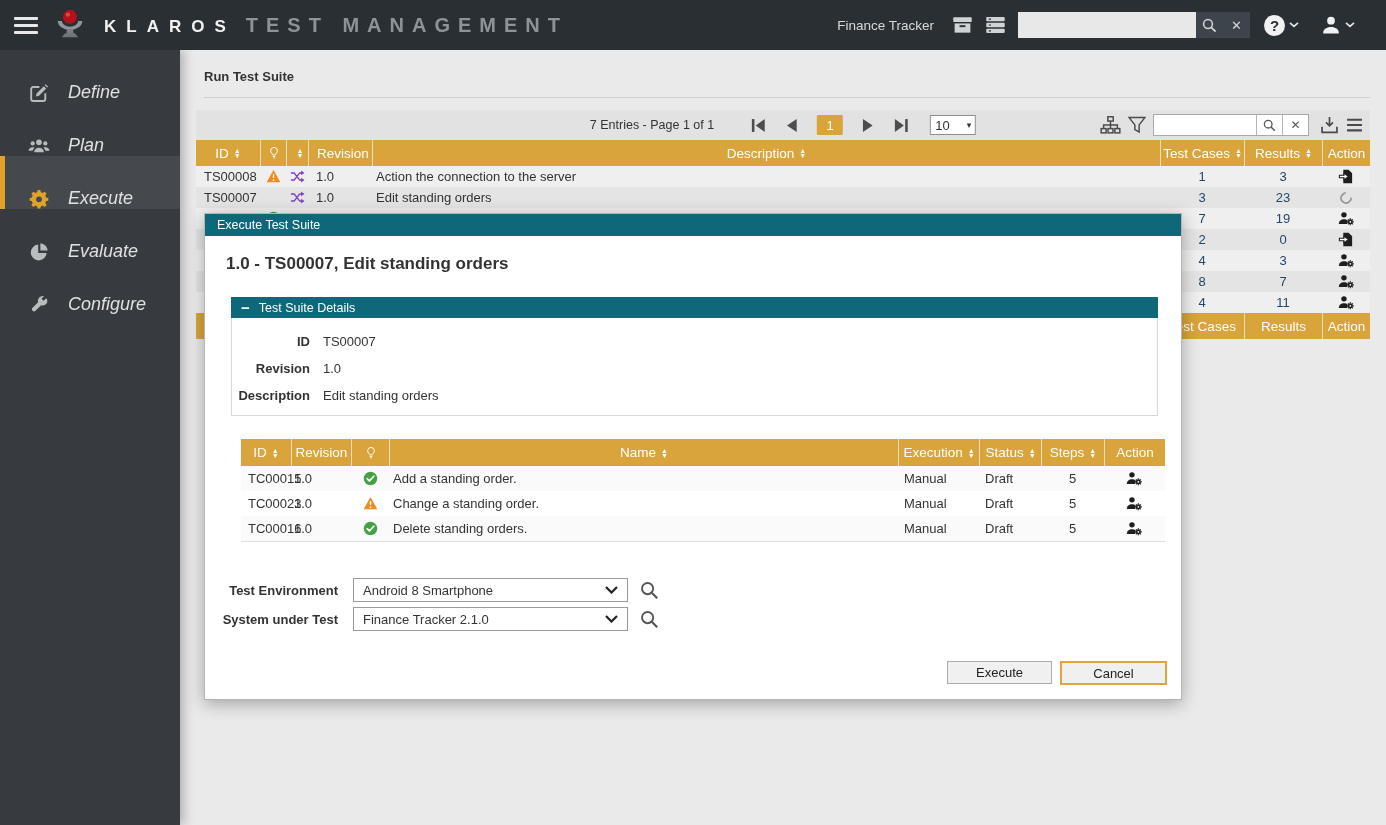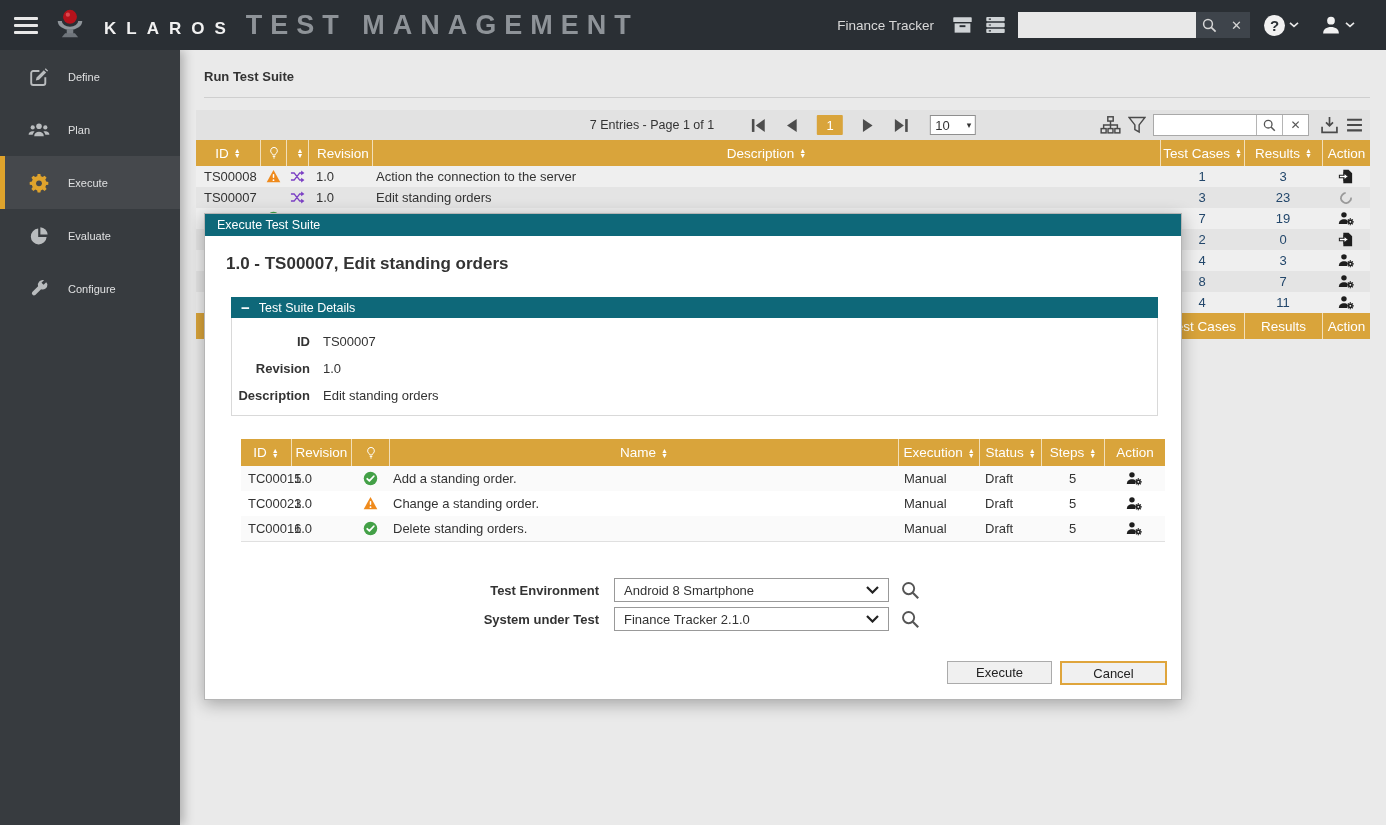--- a/index.html
+++ b/index.html
@@ -12,42 +12,42 @@
 
   
   .topbar { position:absolute; left:0; top:0; width:1386px; height:50px;
     background:#2a2f34; display:flex; align-items:center; z-index:30; }
   .hamburger { width:24px; height:17px; margin-left:14px; display:flex; flex-direction:column;
     justify-content:space-between; cursor:pointer; }
   .hamburger span { display:block; height:3px; background:#e8e8e8; border-radius:1px; }
   .logo { margin-left:14px; width:36px; height:36px; }
   .brand { margin-left:16px; display:flex; align-items:baseline; white-space:nowrap; }
   .brand .b1 { color:#f1f1f1; font-size:17px; font-weight:bold; letter-spacing:10px; }
-  .brand .b2 { color:#8e9398; font-size:27px; font-weight:bold; letter-spacing:8px; margin-left:10px; }
+  .brand .b2 { color:#8e9398; font-size:20px; font-weight:bold; letter-spacing:8px; margin-left:10px; }
   .topbar-right { margin-left:auto; display:flex; align-items:center; padding-right:31px; }
   .project { color:#d9d9d9; font-size:13.5px; margin-right:18px; cursor:pointer; }
   .tb-ic { color:#cfd3d6; width:21px; height:18px; margin-right:12px; cursor:pointer; }
   .searchwrap { display:flex; align-items:stretch; background:#3e444b; height:26px; margin-right:14px; }
   .searchwrap input { width:178px; height:26px; border:none; background:#e8e8e8; outline:none;
     padding:0 6px; font-size:13px; font-family:"Liberation Sans",sans-serif; }
   .sw-btn { width:27px; display:flex; align-items:center; justify-content:center;
     color:#d6d6d6; cursor:pointer; font-size:13px; }
   .sw-btn svg { width:15px; height:15px; }
   .help { display:flex; align-items:center; margin-right:22px; cursor:pointer; }
   .help .q { width:21px; height:21px; border-radius:50%; background:#f1f1f1; color:#2a2f34;
     font-weight:bold; font-size:15px; display:flex; align-items:center; justify-content:center; }
   .chev { width:10px; height:6px; color:#e8e8e8; margin-left:4px; }
   .userbox { display:flex; align-items:center; cursor:pointer; }
   .userbox svg.person { width:20px; height:20px; color:#f1f1f1; }
 
   
   .sidebar { position:absolute; left:0; top:50px; width:180px; height:775px; background:#373b3f;
     z-index:20; box-shadow:4px 0 10px rgba(0,0,0,.25); }
-  .side-item { height:53px; display:flex; align-items:center; cursor:pointer; color:#dfe0e1;
-    font-size:11px; border-left:5px solid transparent; padding-left:23px; }
+  .side-item { height:53px; display:flex; align-items:flex-end; cursor:pointer; color:#dfe0e1;
+    font-size:18px; border-left:5px solid transparent; padding-left:23px;font-style:italic; }
   .side-item svg { width:22px; height:20px; color:#b9bcbe; margin-right:18px; }
   .side-item.active { background:#45484c; border-left-color:#dfa32c; }
   .side-item.active svg { color:#dfa32c; }
 
   
   .main { position:absolute; left:180px; top:50px; right:0; bottom:0; }
   .page-header { margin:0 16px 0 24px; padding:19px 0 13px; border-bottom:1px solid #cfcfcf; }
   .page-header h1 { font-size:13px; font-weight:bold; color:#333; }
 
   .table-card { margin:12px 16px 0 16px; }
@@ -114,21 +114,21 @@
   .m-id{width:50px;} .m-rev{width:60px;} .m-bulb{width:38px;} .m-name{flex:1;}
   .m-exec{width:81px;} .m-status{width:62px;} .m-steps{width:63px;} .m-act{width:61px;}
   .mtrow { display:flex; height:25px; align-items:center; }
   .mtrow:nth-child(even) { background:#fafafa; }
   .mtrow > div { display:flex; align-items:center; justify-content:center; }
   .mtrow .m-id { justify-content:flex-start; padding-left:7px; }
   .mtrow .m-rev { justify-content:flex-start; padding-left:3px; }
   .mtrow .m-name { justify-content:flex-start; padding-left:4px; }
   .mtrow .m-exec, .mtrow .m-status { justify-content:flex-start; padding-left:6px; }
 
-  .formrow { display:flex; align-items:center; margin-left:0;justify-content:center; }
+  .formrow { display:flex; align-items:center; margin-left:0; }
   .formrow.first { margin-top:36px; }
   .formrow + .formrow { margin-top:5px; }
   .formrow .flab { width:133px; text-align:right; font-weight:bold; font-size:13px; margin-right:15px; }
   .selectbox { width:275px; height:24px; border:1px solid #999; background:#fff; display:flex;
     align-items:center; padding:0 9px; font-size:13px; cursor:pointer; }
   .selectbox .val { flex:1; }
   .selectbox svg { width:13px; height:8px; color:#222; }
   .formrow .fmag { width:19px; height:19px; color:#555; margin-left:12px; cursor:pointer; }
 
   .modal-buttons { position:absolute; right:14px; bottom:14px; display:flex; }

